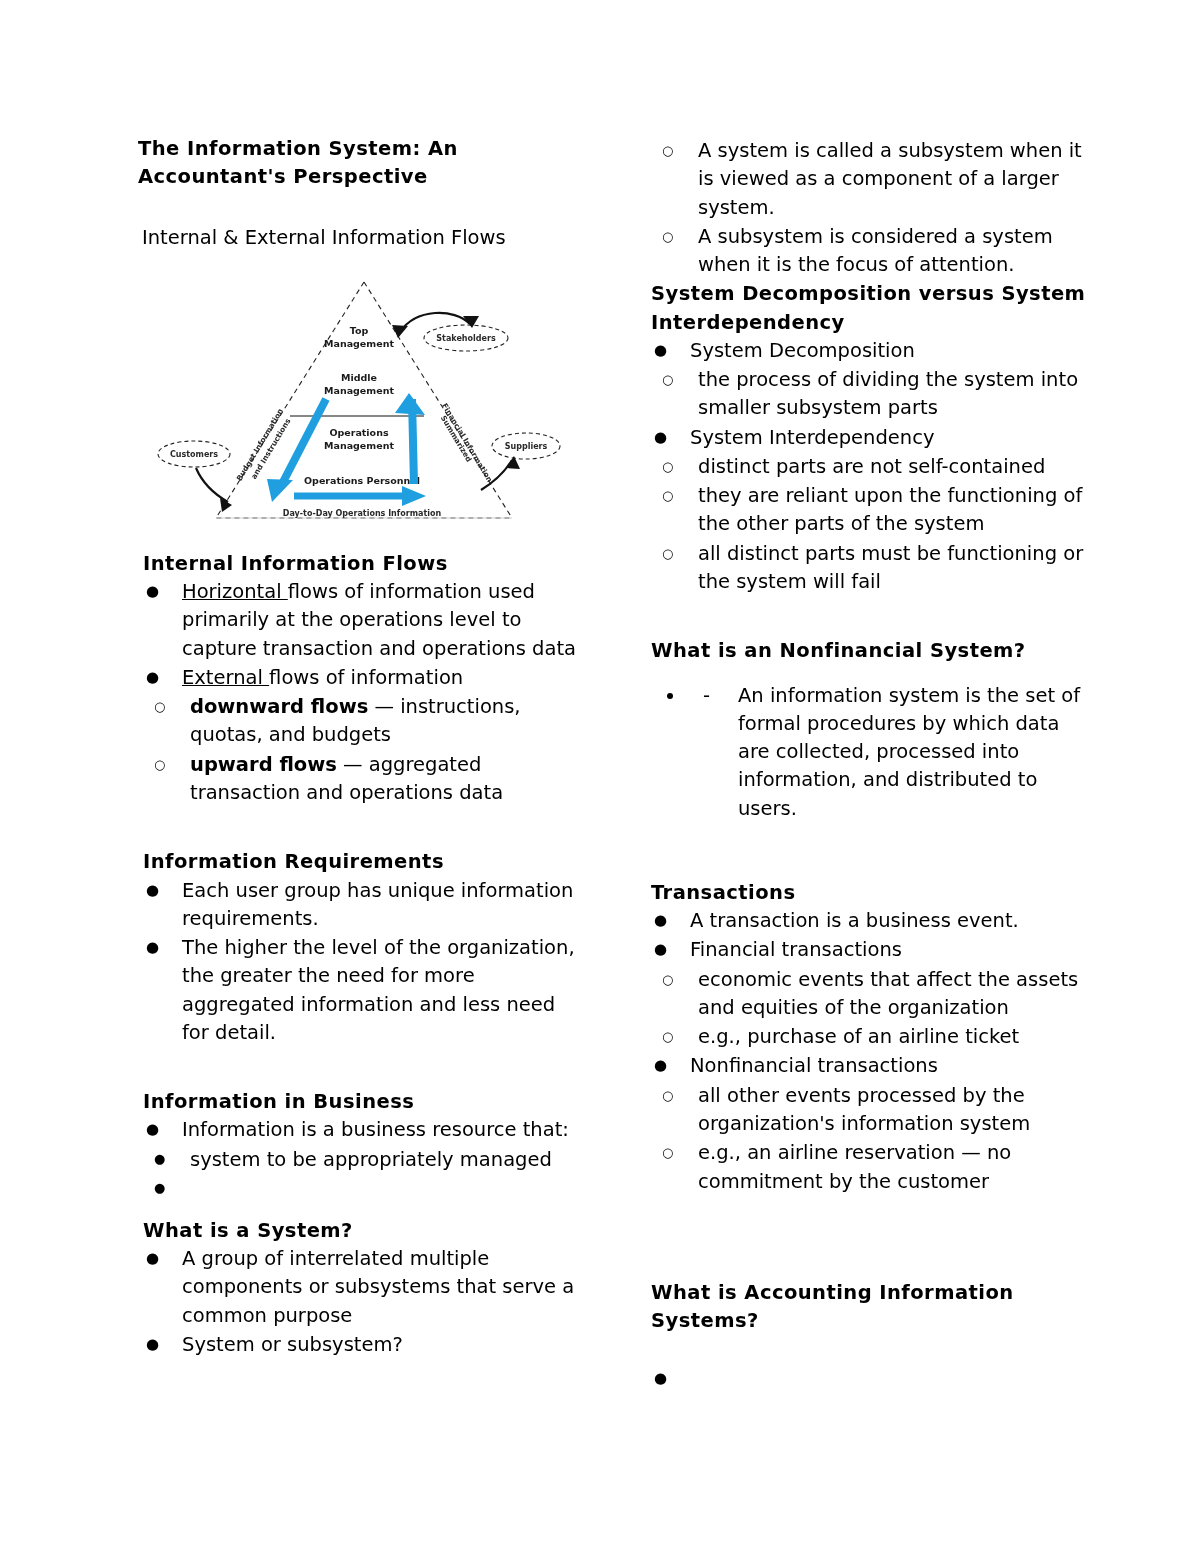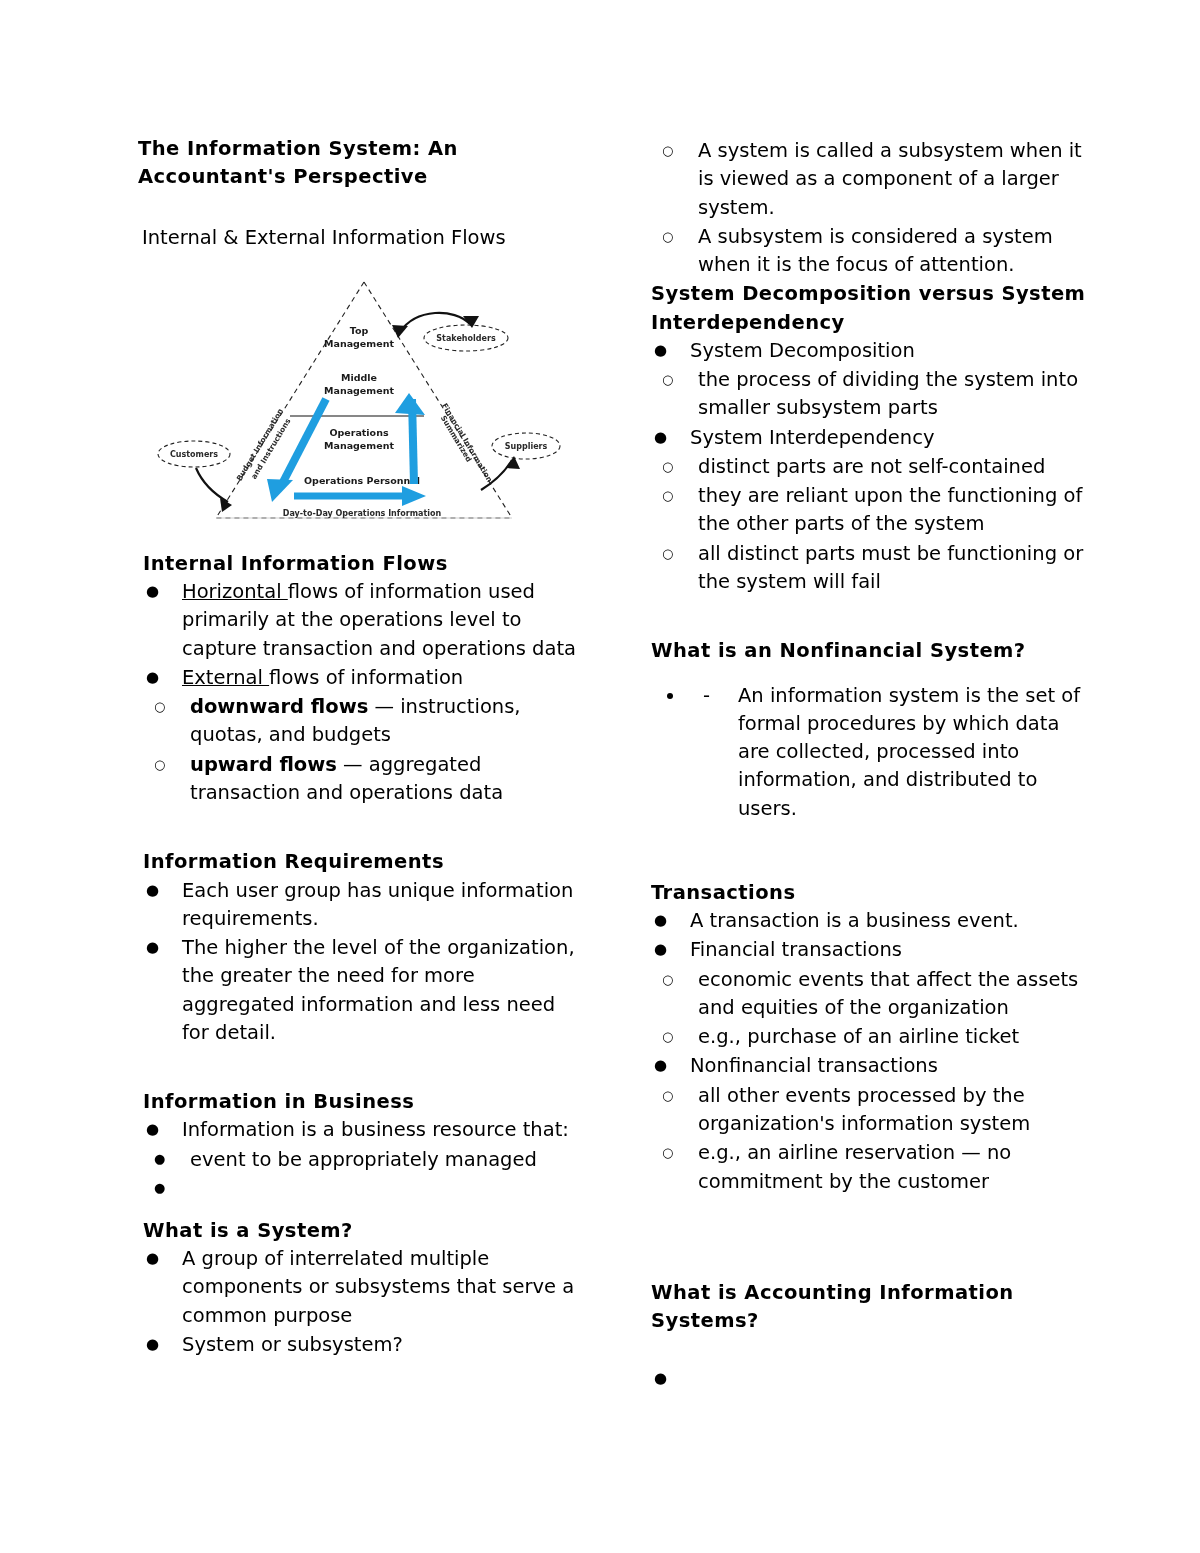--- a/index.html
+++ b/index.html
@@ -235,21 +235,21 @@
               <li class="item"><span class="bullet">●</span><span>The higher the level of the organization, the greater the need for more aggregated information and less need for detail.</span></li>
             </ul>
           </div>
           <div class="gap-md" style="height: 40px;"></div>
           <h2 class="heading heading-indent">Information in Business</h2>
           <div>
             <ul class="lvl1">
               <li class="item"><span class="bullet">●</span><span>Information is a business resource that:</span></li>
             </ul>
             <ul class="lvl2 lvl2f">
-              <li class="item"><span class="bullet">●</span><span>event to be appropriately managed</span></li>
+              <li class="item"><span class="bullet">●</span><span>system to be appropriately managed</span></li>
               <li class="item"><span class="bullet">●</span></li>
             </ul>
           </div>
           <div class="gap-md" style="height: 42px;"></div>
           <h2 class="heading heading-indent">What is a System?</h2>
           <div>
             <ul class="lvl1">
               <li class="item"><span class="bullet">●</span><span>A group of interrelated multiple components or subsystems that serve a common purpose</span></li>
               <li class="item"><span class="bullet">●</span><span>System or subsystem?</span></li>
             </ul>

